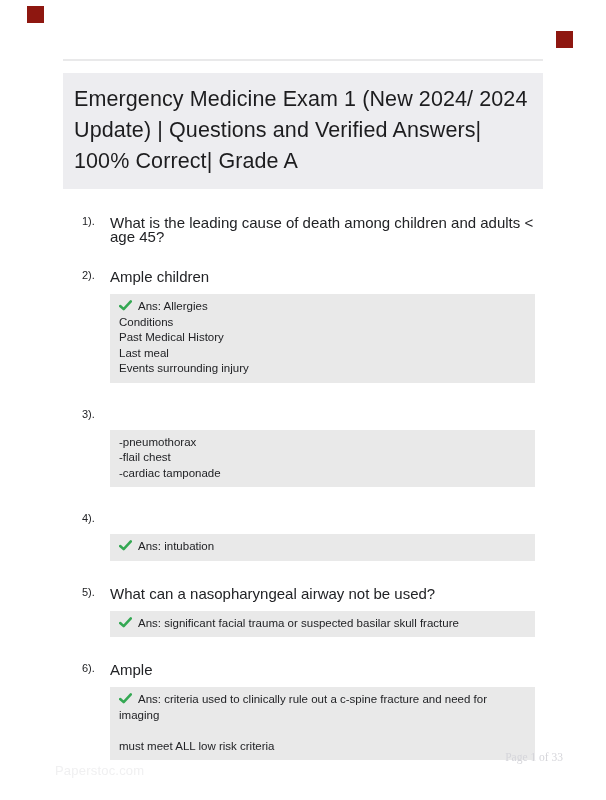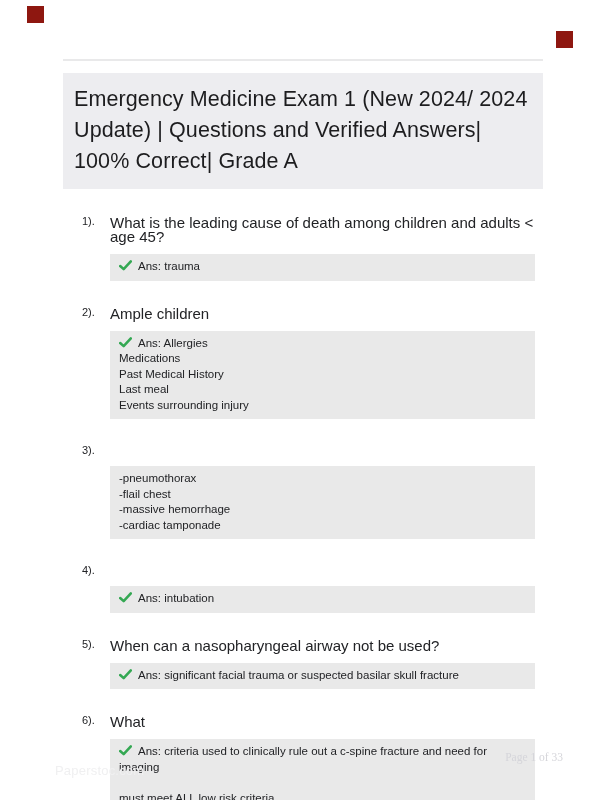--- a/index.html
+++ b/index.html
@@ -115,82 +115,76 @@
     <div class="divider"></div>
     <div class="title-box">
       <h1>Emergency Medicine Exam 1 (New 2024/ 2024 Update) | Questions and Verified Answers| 100% Correct| Grade A</h1>
     </div>
     <div id="questions">
   <div class="question-block">
     <div class="q-row">
       <span class="q-num">1).</span>
       <span class="q-text">What is the leading cause of death among children and adults &lt; age 45?</span>
     </div>
-    <div class="answer-box">
-            <div class="answer-line"><svg class="check-icon" width="13" height="11" viewBox="0 0 14 12">
-                <path d="M1.2 6.6 L5 10 L12.8 1.6" stroke="#34a853" stroke-width="2.8" fill="none" stroke-linecap="round" stroke-linejoin="round"></path>
-              </svg>Ans: trauma</div>
-          </div>
   </div>
 
   <div class="question-block">
     <div class="q-row">
       <span class="q-num">2).</span>
       <span class="q-text">Ample children</span>
     </div>
     <div class="answer-box">
             <div class="answer-line"><svg class="check-icon" width="13" height="11" viewBox="0 0 14 12">
                 <path d="M1.2 6.6 L5 10 L12.8 1.6" stroke="#34a853" stroke-width="2.8" fill="none" stroke-linecap="round" stroke-linejoin="round"></path>
               </svg>Ans: Allergies</div>
-            <div class="answer-line">Medications</div>
+            <div class="answer-line">Conditions</div>
             <div class="answer-line">Past Medical History</div>
             <div class="answer-line">Last meal</div>
             <div class="answer-line">Events surrounding injury</div>
           </div>
   </div>
 
   <div class="question-block">
     <div class="q-row">
       <span class="q-num">3).</span>
     </div>
     <div class="answer-box">
             <div class="answer-line">-pneumothorax</div>
             <div class="answer-line">-flail chest</div>
-            <div class="answer-line">-massive hemorrhage</div>
             <div class="answer-line">-cardiac tamponade</div>
           </div>
   </div>
 
   <div class="question-block">
     <div class="q-row">
       <span class="q-num">4).</span>
     </div>
     <div class="answer-box">
             <div class="answer-line"><svg class="check-icon" width="13" height="11" viewBox="0 0 14 12">
                 <path d="M1.2 6.6 L5 10 L12.8 1.6" stroke="#34a853" stroke-width="2.8" fill="none" stroke-linecap="round" stroke-linejoin="round"></path>
               </svg>Ans: intubation</div>
           </div>
   </div>
 
   <div class="question-block">
     <div class="q-row">
       <span class="q-num">5).</span>
-      <span class="q-text">When can a nasopharyngeal airway not be used?</span>
+      <span class="q-text">What can a nasopharyngeal airway not be used?</span>
     </div>
     <div class="answer-box">
             <div class="answer-line"><svg class="check-icon" width="13" height="11" viewBox="0 0 14 12">
                 <path d="M1.2 6.6 L5 10 L12.8 1.6" stroke="#34a853" stroke-width="2.8" fill="none" stroke-linecap="round" stroke-linejoin="round"></path>
               </svg>Ans: significant facial trauma or suspected basilar skull fracture</div>
           </div>
   </div>
 
   <div class="question-block">
     <div class="q-row">
       <span class="q-num">6).</span>
-      <span class="q-text">What</span>
+      <span class="q-text">Ample</span>
     </div>
     <div class="answer-box">
             <div class="answer-line"><svg class="check-icon" width="13" height="11" viewBox="0 0 14 12">
                 <path d="M1.2 6.6 L5 10 L12.8 1.6" stroke="#34a853" stroke-width="2.8" fill="none" stroke-linecap="round" stroke-linejoin="round"></path>
               </svg>Ans: criteria used to clinically rule out a c-spine fracture and need for imaging</div>
             <div class="answer-line">&nbsp;</div>
             <div class="answer-line">must meet ALL low risk criteria</div>
           </div>
   </div>
 </div>

